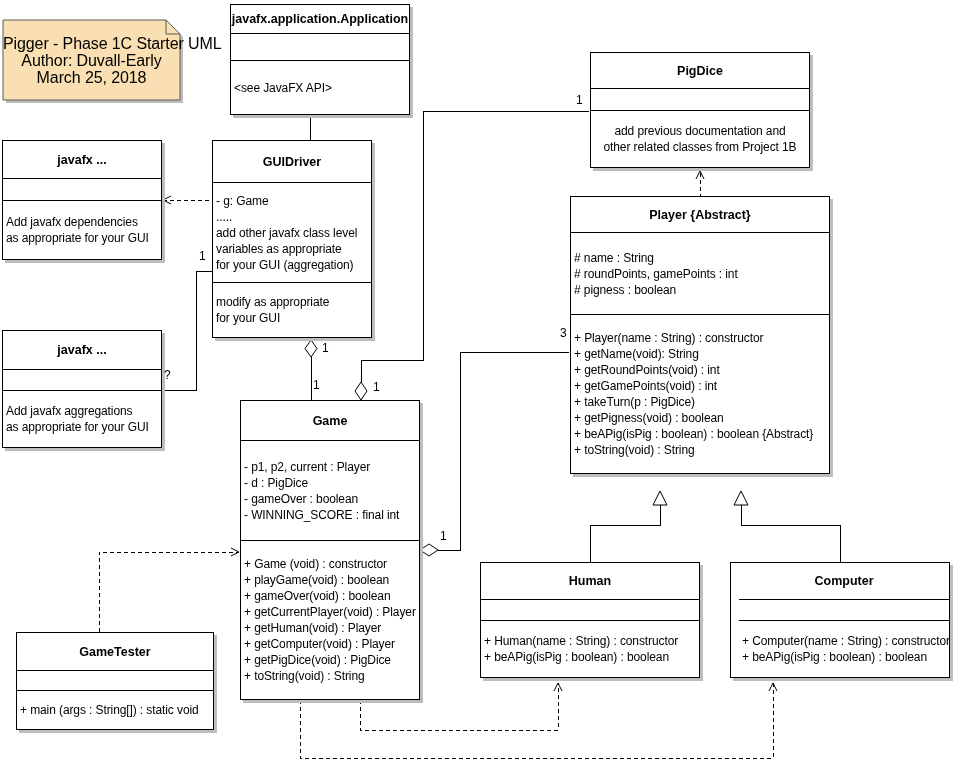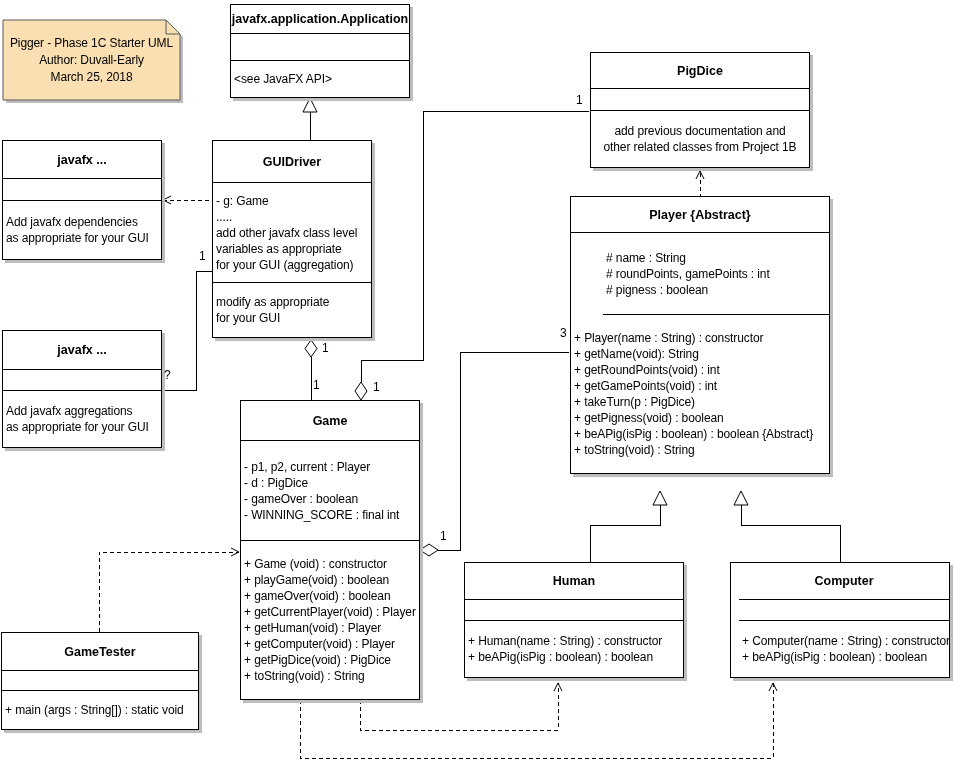--- a/index.html
+++ b/index.html
@@ -22,21 +22,21 @@
     display:flex; flex-direction:column; justify-content:center;
     padding:0 3px; box-sizing:border-box; overflow:hidden;
   }
   .attrs { border-bottom:1px solid #000; flex:0 0 auto; }
   .methods { flex:1 1 auto; }
   .line { line-height:16px; white-space:nowrap; letter-spacing:-0.1px; }
   .centered .line { text-align:center; }
   #note-text {
     position:absolute; left:3px; top:20px; width:177px; height:80px;
     display:flex; flex-direction:column; justify-content:center;
-    text-align:center; font-size:12px; z-index:1;
+    text-align:center; font-size:16px; z-index:1;
   }
   #note-text .line { line-height:17px; }
   .mult {
     position:absolute; font-size:12px; line-height:12px; z-index:2;
     background:transparent;
   }
 </style>
 </head>
 <body>
 
@@ -110,21 +110,21 @@
       <path d="M769,691 L773,683 L777,691" fill="none" stroke="#000"></path>
     </g>
   </svg>
 
   <div id="note-text">
     <div class="line">Pigger - Phase 1C Starter UML</div>
     <div class="line">Author: Duvall-Early</div>
     <div class="line">March 25, 2018</div>
   </div>
 
-  <div class="uml-class" style="left:230px; top:4px; width:180px; height:94px;">
+  <div class="uml-class" style="left:230px; top:4px; width:180px; height:111px;">
     <div class="title" style="height:29px;">javafx.application.Application</div>
     <div class="sec attrs" style="height:27px;"></div>
     <div class="sec methods">
       <div class="line">&lt;see JavaFX API&gt;</div>
     </div>
   </div>
 
   <div class="uml-class" style="left:2px; top:140px; width:160px; height:120px;">
     <div class="title" style="height:38px;">javafx ...</div>
     <div class="sec attrs" style="height:22px;"></div>
@@ -162,21 +162,21 @@
     <div class="title" style="height:36px;">PigDice</div>
     <div class="sec attrs" style="height:22px;"></div>
     <div class="sec methods centered">
       <div class="line">add previous documentation and</div>
       <div class="line">other related classes from Project 1B</div>
     </div>
   </div>
 
   <div class="uml-class" style="left:570px; top:196px; width:260px; height:278px;">
     <div class="title" style="height:36px;">Player {Abstract}</div>
-    <div class="sec attrs" style="height:82px;margin-left:32px;">
+    <div class="sec attrs" style="height:82px;">
       <div class="line"># name : String</div>
       <div class="line"># roundPoints, gamePoints : int</div>
       <div class="line"># pigness : boolean</div>
     </div>
     <div class="sec methods">
       <div class="line">+ Player(name : String) : constructor</div>
       <div class="line">+ getName(void): String</div>
       <div class="line">+ getRoundPoints(void) : int</div>
       <div class="line">+ getGamePoints(void) : int</div>
       <div class="line">+ takeTurn(p : PigDice)</div>
@@ -199,39 +199,39 @@
       <div class="line">+ playGame(void) : boolean</div>
       <div class="line">+ gameOver(void) : boolean</div>
       <div class="line">+ getCurrentPlayer(void) : Player</div>
       <div class="line">+ getHuman(void) : Player</div>
       <div class="line">+ getComputer(void) : Player</div>
       <div class="line">+ getPigDice(void) : PigDice</div>
       <div class="line">+ toString(void) : String</div>
     </div>
   </div>
 
-  <div class="uml-class" style="left:464px; top:562px; width:220px; height:116px;">
+  <div class="uml-class" style="left:480px; top:562px; width:220px; height:116px;">
     <div class="title" style="height:37px;">Human</div>
     <div class="sec attrs" style="height:21px;"></div>
     <div class="sec methods">
       <div class="line">+ Human(name : String) : constructor</div>
       <div class="line">+ beAPig(isPig : boolean) : boolean</div>
     </div>
   </div>
 
   <div class="uml-class" style="left:730px; top:562px; width:220px; height:116px;padding-left:8px;">
     <div class="title" style="height:37px;">Computer</div>
     <div class="sec attrs" style="height:21px;"></div>
     <div class="sec methods">
       <div class="line">+ Computer(name : String) : constructor</div>
       <div class="line">+ beAPig(isPig : boolean) : boolean</div>
     </div>
   </div>
 
-  <div class="uml-class" style="left:1px; top:632px; width:198px; height:98px;">
+  <div class="uml-class" style="left:16px; top:632px; width:198px; height:98px;">
     <div class="title" style="height:38px;">GameTester</div>
     <div class="sec attrs" style="height:20px;"></div>
     <div class="sec methods">
       <div class="line">+ main (args : String[]) : static void</div>
     </div>
   </div>
 
   <span class="mult" style="left:322px; top:342px;">1</span>
   <span class="mult" style="left:313px; top:379px;">1</span>
   <span class="mult" style="left:373px; top:381px;">1</span>

